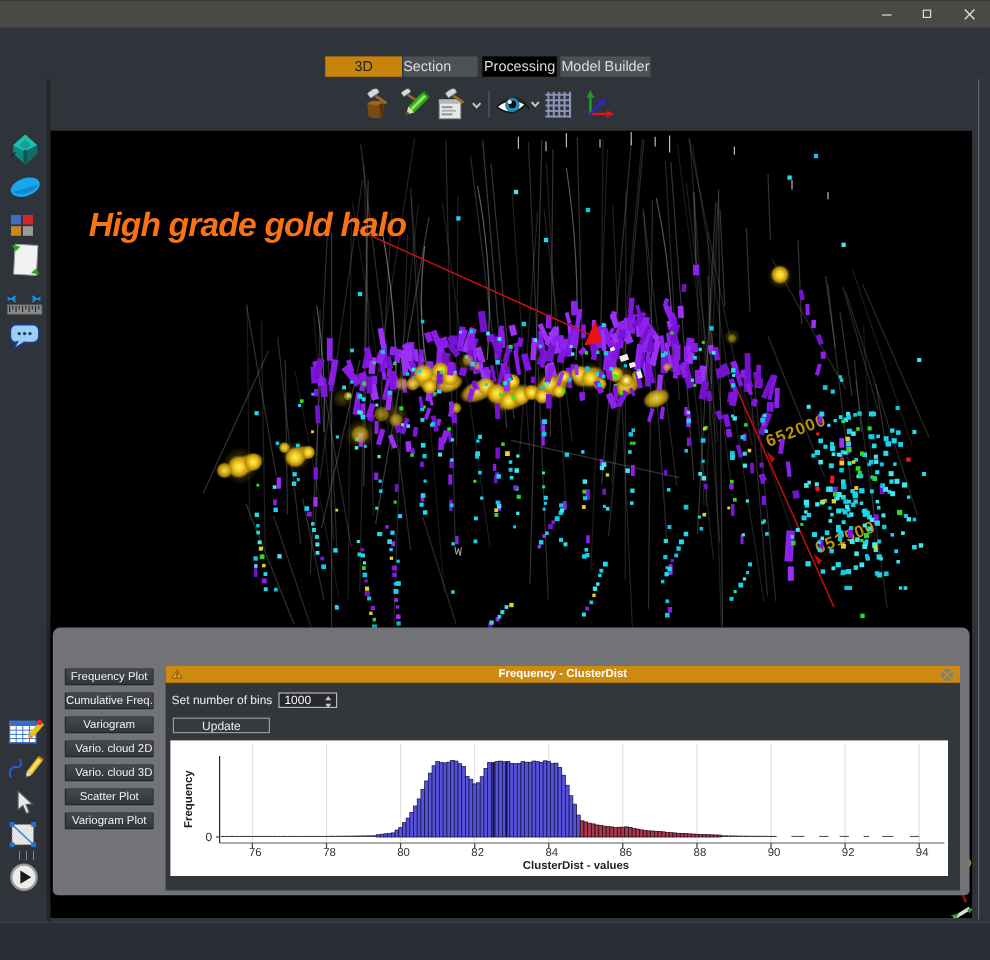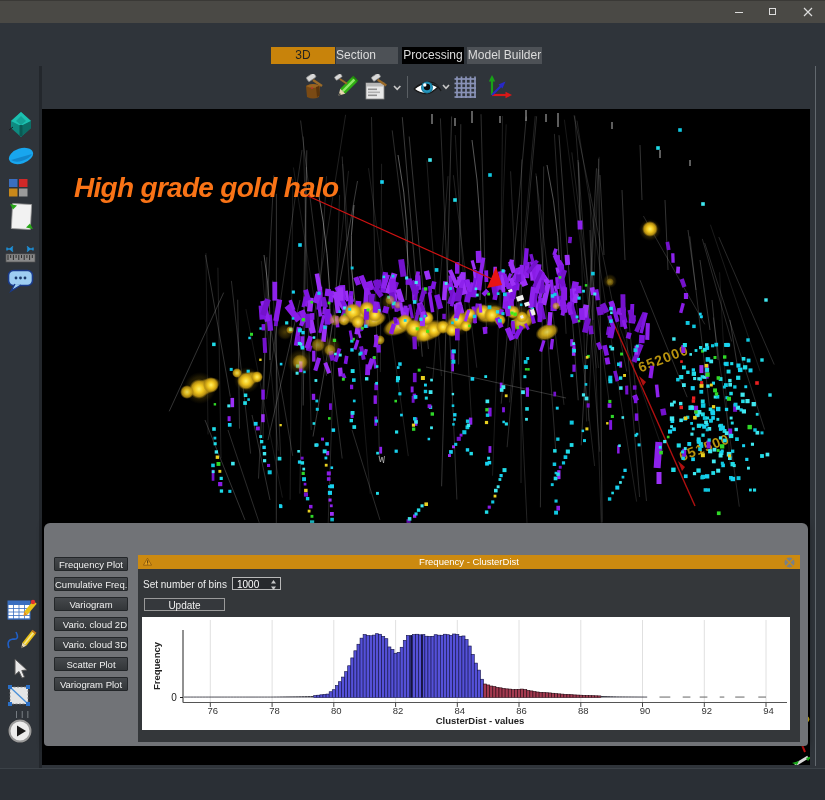--- a/index.html
+++ b/index.html
@@ -1303,21 +1303,21 @@
       <div style="position:absolute;left:10px;top:114px;width:74px;height:14px;background:linear-gradient(#45484c,#333639);border:1px solid #232629;border-radius:1px;color:#f0f0f0;font-size:9.5px;text-align:right;line-height:14px;white-space:nowrap;overflow:hidden">Vario. cloud 3D</div>
       <div style="position:absolute;left:10px;top:134px;width:74px;height:14px;background:linear-gradient(#45484c,#333639);border:1px solid #232629;border-radius:1px;color:#f0f0f0;font-size:9.5px;text-align:center;line-height:14px;white-space:nowrap;overflow:hidden">Scatter Plot</div>
       <div style="position:absolute;left:10px;top:154px;width:74px;height:14px;background:linear-gradient(#45484c,#333639);border:1px solid #232629;border-radius:1px;color:#f0f0f0;font-size:9.5px;text-align:center;line-height:14px;white-space:nowrap;overflow:hidden">Variogram Plot</div>
   <div style="position:absolute;left:94px;top:32px;width:662px;height:187px;background:#34373a">
     <div style="position:absolute;left:0;top:0;width:662px;height:14px;background:#cc8a10">
       <svg width="9" height="9" viewBox="0 0 11 10" style="position:absolute;left:5px;top:2px">
             <path d="M5.5 1 L10.5 9.5 L0.5 9.5 Z" fill="#e8a31e" stroke="#8a5a10" stroke-width="1"></path>
             <rect x="5" y="3.6" width="1.3" height="3.2" fill="#5a3a08"></rect>
             <rect x="5" y="7.4" width="1.3" height="1.2" fill="#5a3a08"></rect>
           </svg>
-      <div style="position:absolute;left:0;top:0;width:662px;text-align:center;font-size:9.5px;font-weight:normal;color:#fff;line-height:14px">Frequency - ClusterDist</div>
+      <div style="position:absolute;left:0;top:0;width:662px;text-align:center;font-size:9.5px;font-weight:bold;color:#fff;line-height:14px">Frequency - ClusterDist</div>
       <svg width="11" height="11" style="position:absolute;right:5px;top:1.5px">
             <circle cx="5.5" cy="5.5" r="5" fill="#788088"></circle>
             <path d="M1.8 1.8 L9.2 9.2 M9.2 1.8 L1.8 9.2" stroke="#cc8a10" stroke-width="1.4"></path>
           </svg>
     </div>
     <div style="position:absolute;left:5px;top:24px;font-size:10px;color:#eee">Set number of bins</div>
     <div style="position:absolute;left:94px;top:22px;width:49px;height:13px;background:#27292c;border:1px solid #b8b8b8;color:#fff;font-size:10px;line-height:13px;padding-left:4px">1000
       <svg width="7" height="12" style="position:absolute;right:3px;top:0.5px">
             <path d="M3.5 1 L6 4.5 L1 4.5 Z" fill="#c8c8c8"></path>
             <path d="M3.5 11 L6 7.5 L1 7.5 Z" fill="#c8c8c8"></path>

